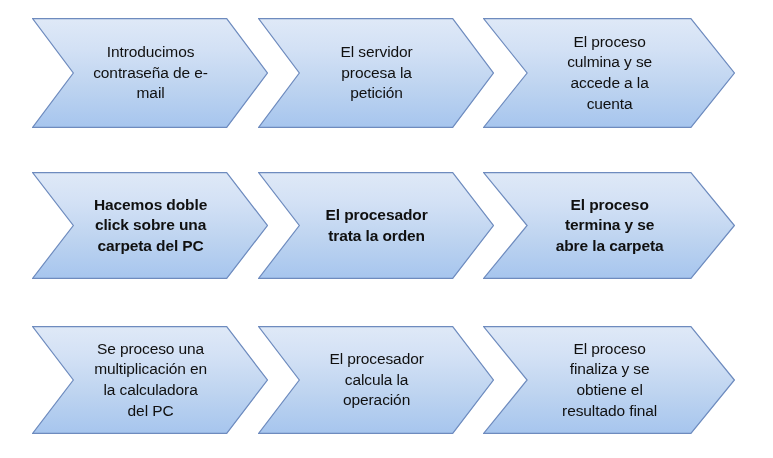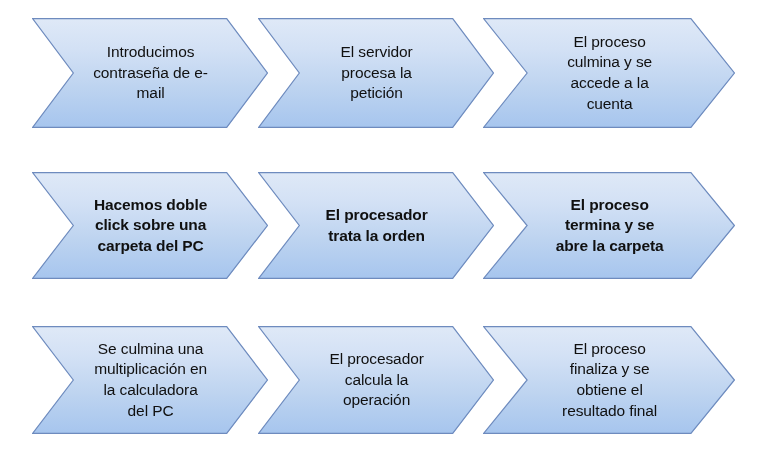--- a/index.html
+++ b/index.html
@@ -166,21 +166,21 @@
   </div>
 
   <div class="flow-row" style="top:326px; height:108px;">
 
     <div class="chevron" style="left:32px; top:0; width:236px; height:108px;">
       <div class="shadow"></div>
       <div class="shape"></div>
       <svg class="outline" viewBox="0 0 236 108" preserveAspectRatio="none">
         <polygon points="0.6,0.6 194.7,0.6 235.4,54 194.7,107.4 0.6,107.4 41.3,54" fill="none" stroke="#6e8bbe" stroke-width="1.2"></polygon>
       </svg>
-      <div class="label">Se culmina una
+      <div class="label">Se proceso una
 multiplicación en
 la calculadora
 del PC</div>
     </div>
 
     <div class="chevron" style="left:258px; top:0; width:236px; height:108px;">
       <div class="shadow"></div>
       <div class="shape"></div>
       <svg class="outline" viewBox="0 0 236 108" preserveAspectRatio="none">
         <polygon points="0.6,0.6 194.7,0.6 235.4,54 194.7,107.4 0.6,107.4 41.3,54" fill="none" stroke="#6e8bbe" stroke-width="1.2"></polygon>

